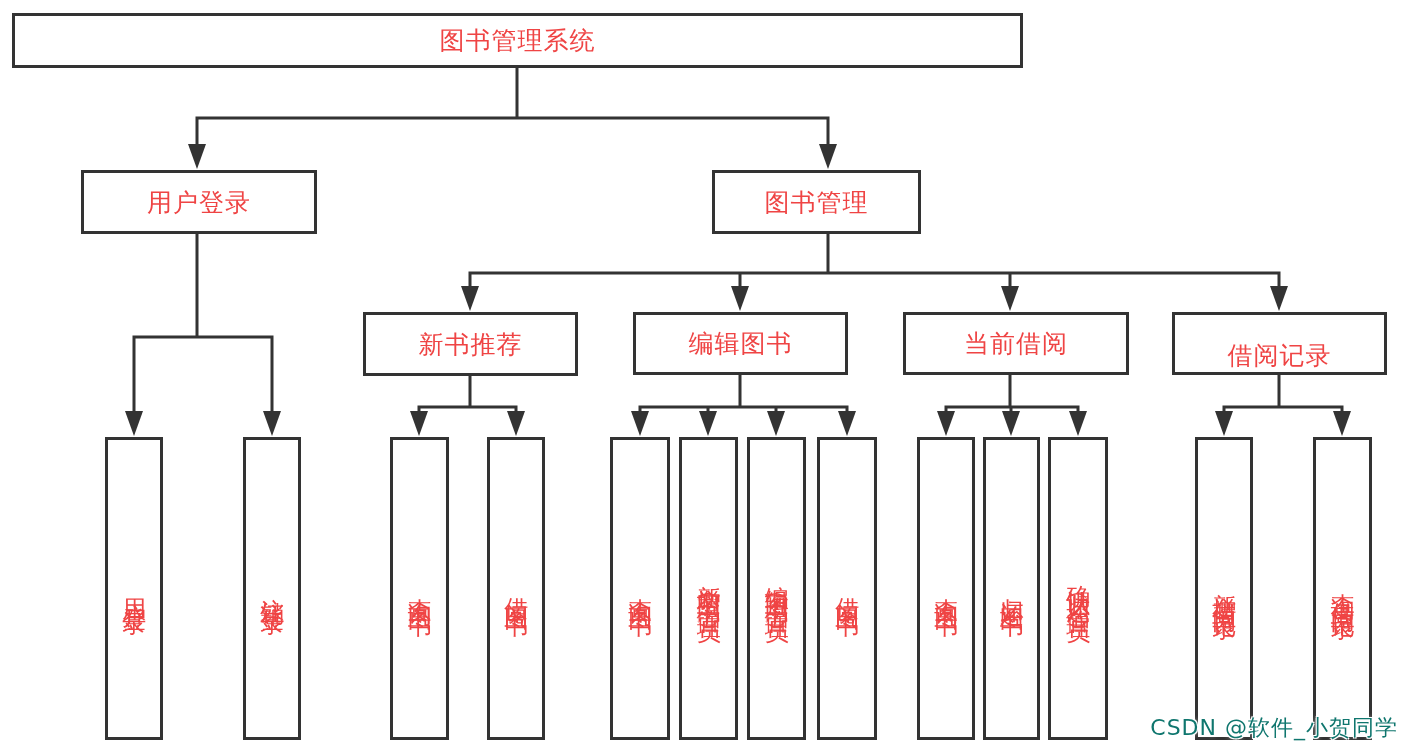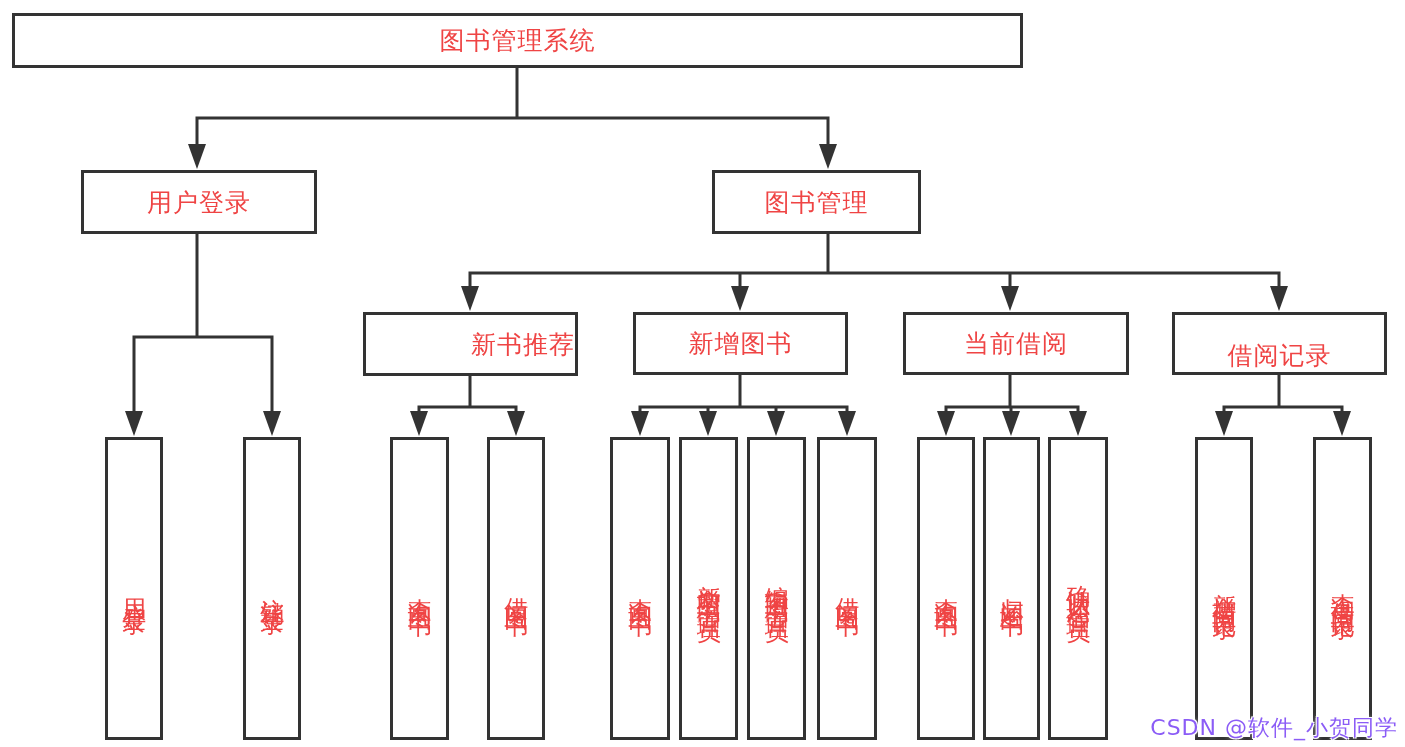--- a/index.html
+++ b/index.html
@@ -41,21 +41,21 @@
     letter-spacing: 5px;
     white-space: normal;
   }
   .watermark {
     position: absolute;
     right: 7px;
     bottom: 4px;
     z-index: 5;
     font-size: 22px;
     letter-spacing: 1px;
-    color: #8b5cf6;
+    color: #0f766e;
     text-shadow:
       -1px -1px 0 #ffffff, 1px -1px 0 #ffffff,
       -1px  1px 0 #ffffff, 1px  1px 0 #ffffff,
        0 0 5px #ffffff;
   }
 </style>
 </head>
 <body>
 
 <div class="canvas">
@@ -97,25 +97,25 @@
     <span class="lbl">图书管理系统</span>
   </div>
 
   <div class="node" style="left:81px; top:170px; width:236px; height:64px;">
     <span class="lbl">用户登录</span>
   </div>
   <div class="node" style="left:712px; top:170px; width:209px; height:64px;">
     <span class="lbl">图书管理</span>
   </div>
 
-  <div class="node" style="left:363px; top:312px; width:215px; height:64px;justify-content:flex-end;">
+  <div class="node" style="left:363px; top:312px; width:215px; height:64px;">
     <span class="lbl">新书推荐</span>
   </div>
   <div class="node" style="left:633px; top:312px; width:215px; height:63px;">
-    <span class="lbl">新增图书</span>
+    <span class="lbl">编辑图书</span>
   </div>
   <div class="node" style="left:903px; top:312px; width:226px; height:63px;">
     <span class="lbl">当前借阅</span>
   </div>
   <div class="node" style="left:1172px; top:312px; width:215px; height:63px;align-items:flex-end;">
     <span class="lbl">借阅记录</span>
   </div>
 
   <div class="node leaf" style="left:105px; top:437px; width:58px; height:303px;">
     <span class="lbl">用户登录</span>

